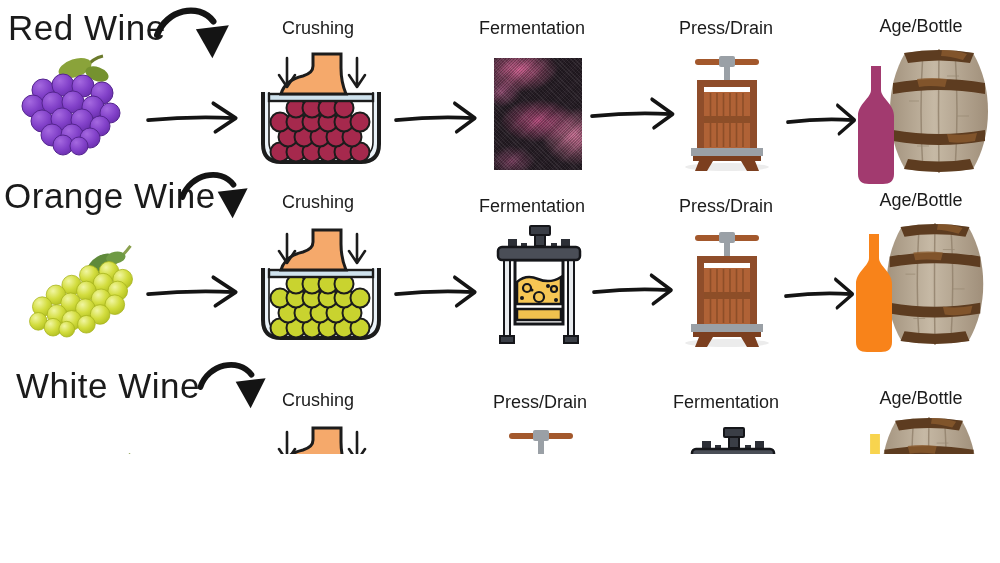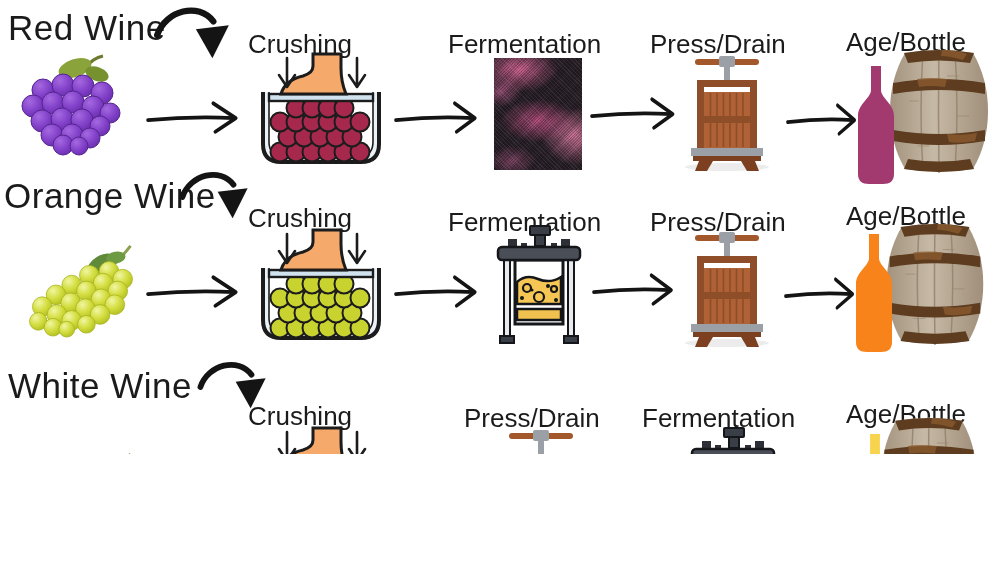--- a/index.html
+++ b/index.html
@@ -1,20 +1,20 @@
 <!DOCTYPE html>
 <html><head>
 <meta charset="utf-8">
 <style>
   html,body{margin:0;padding:0;background:#fff;}
   #stage{position:relative;width:1000px;height:454px;background:#fff;overflow:hidden;
          font-family:"Liberation Sans","DejaVu Sans",sans-serif;color:#1b1b1b;}
   .abs{position:absolute;}
   .wine-label{font-size:35px;font-weight:500;letter-spacing:.5px;white-space:nowrap;}
-  .step-label{font-size:26px;text-align:left;white-space:nowrap;margin-top:11px;}
+  .step-label{font-size:18px;text-align:center;white-space:nowrap;}
   .grape-red{color:#A6294D;}
   .grape-green{color:#C9D32F;}
   .ferment-photo{
     background:
       radial-gradient(55px 32px at 28% 10%, rgba(216,100,150,.95), rgba(216,100,150,0) 72%),
       radial-gradient(30px 22px at 8% 30%, rgba(190,95,145,.7), transparent 70%),
       radial-gradient(52px 30px at 50% 56%, rgba(205,85,140,.85), transparent 72%),
       radial-gradient(46px 40px at 92% 70%, rgba(226,125,165,.9), transparent 72%),
       radial-gradient(34px 22px at 20% 92%, rgba(185,90,140,.55), transparent 70%),
       #271e26;
@@ -316,21 +316,21 @@
     <div class="abs step-label" style="left:846px;top:190px;width:150px">Age/Bottle</div>
     <svg class="abs" style="left:882px;top:220px" width="106" height="128" viewBox="0 0 104 130">
         <use href="#sym-barrel"></use>
       </svg>
     <svg class="abs" style="left:850px;top:232px" width="48" height="122" viewBox="0 0 46 122" fill="#F8831A">
         <use href="#sym-bottle"></use>
       </svg>
   </div>
 
   <div>
-    <div class="abs wine-label" style="left:8px;top:366px">White Wine</div>
+    <div class="abs wine-label" style="left:16px;top:366px">White Wine</div>
     <svg class="abs" style="left:196px;top:358px" width="74" height="58" viewBox="0 0 84 64">
         <use href="#sym-curved-arrow"></use>
       </svg>
     <svg class="abs" style="left:22px;top:446px" width="118" height="100" viewBox="0 0 115 102">
         <use href="#sym-grapes-green"></use>
       </svg>
 
     <svg class="abs" style="left:146px;top:478px" width="102" height="38" viewBox="0 0 100 36" preserveAspectRatio="none">
         <use href="#sym-arrow"></use>
       </svg>

